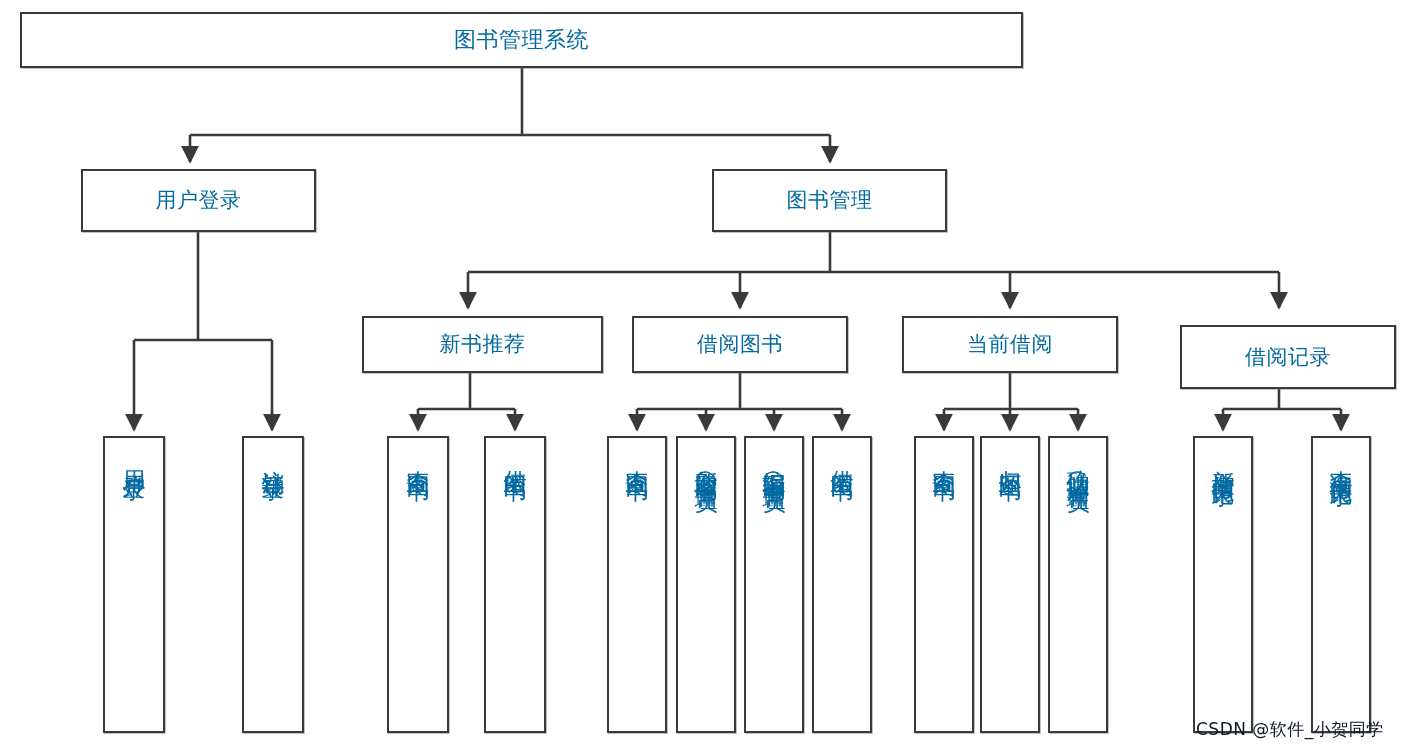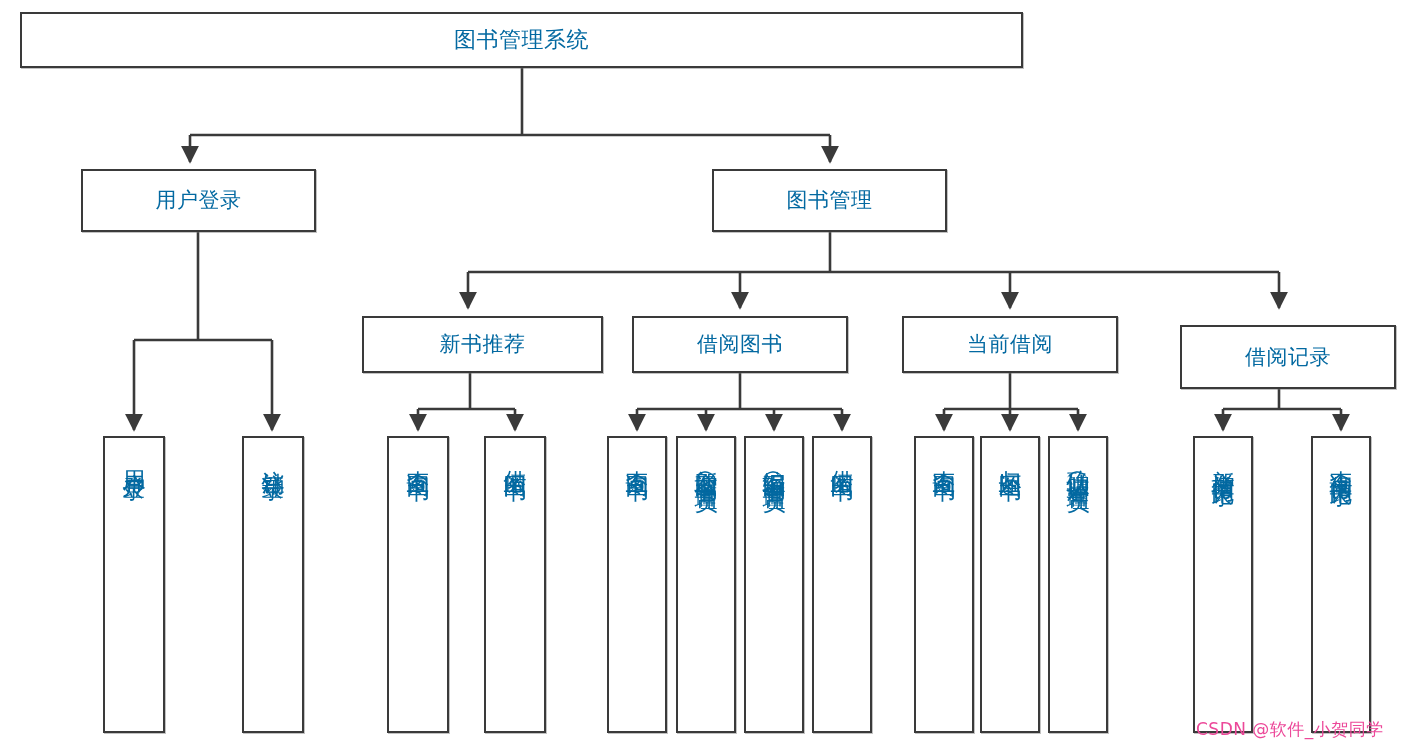--- a/index.html
+++ b/index.html
@@ -56,21 +56,21 @@
     writing-mode: vertical-rl;
     text-orientation: upright;
     font-size: 23px;
     letter-spacing: 3px;
     line-height: 1;
     white-space: nowrap;
   }
   .watermark {
     position: absolute;
     font-size: 17px;
-    color: #ec4899;
+    color: #0f172a;
     white-space: nowrap;
     letter-spacing: 0.5px;
   }
 </style>
 </head>
 <body>
 
 <div id="canvas">
 
   <svg id="wires" viewBox="0 0 1405 747">

